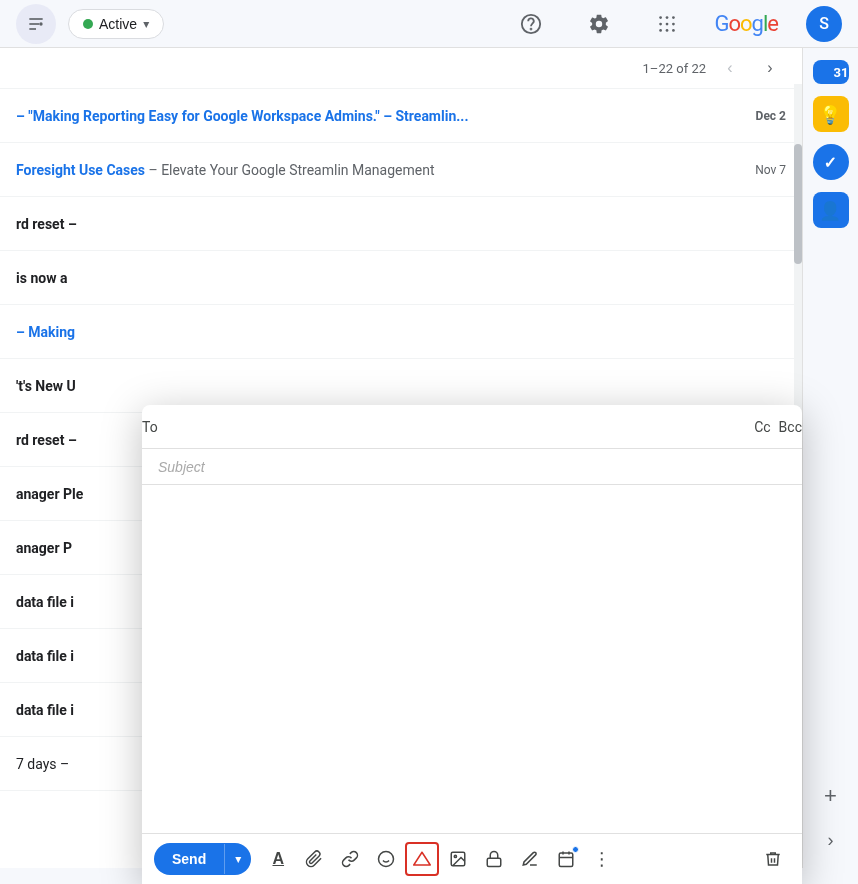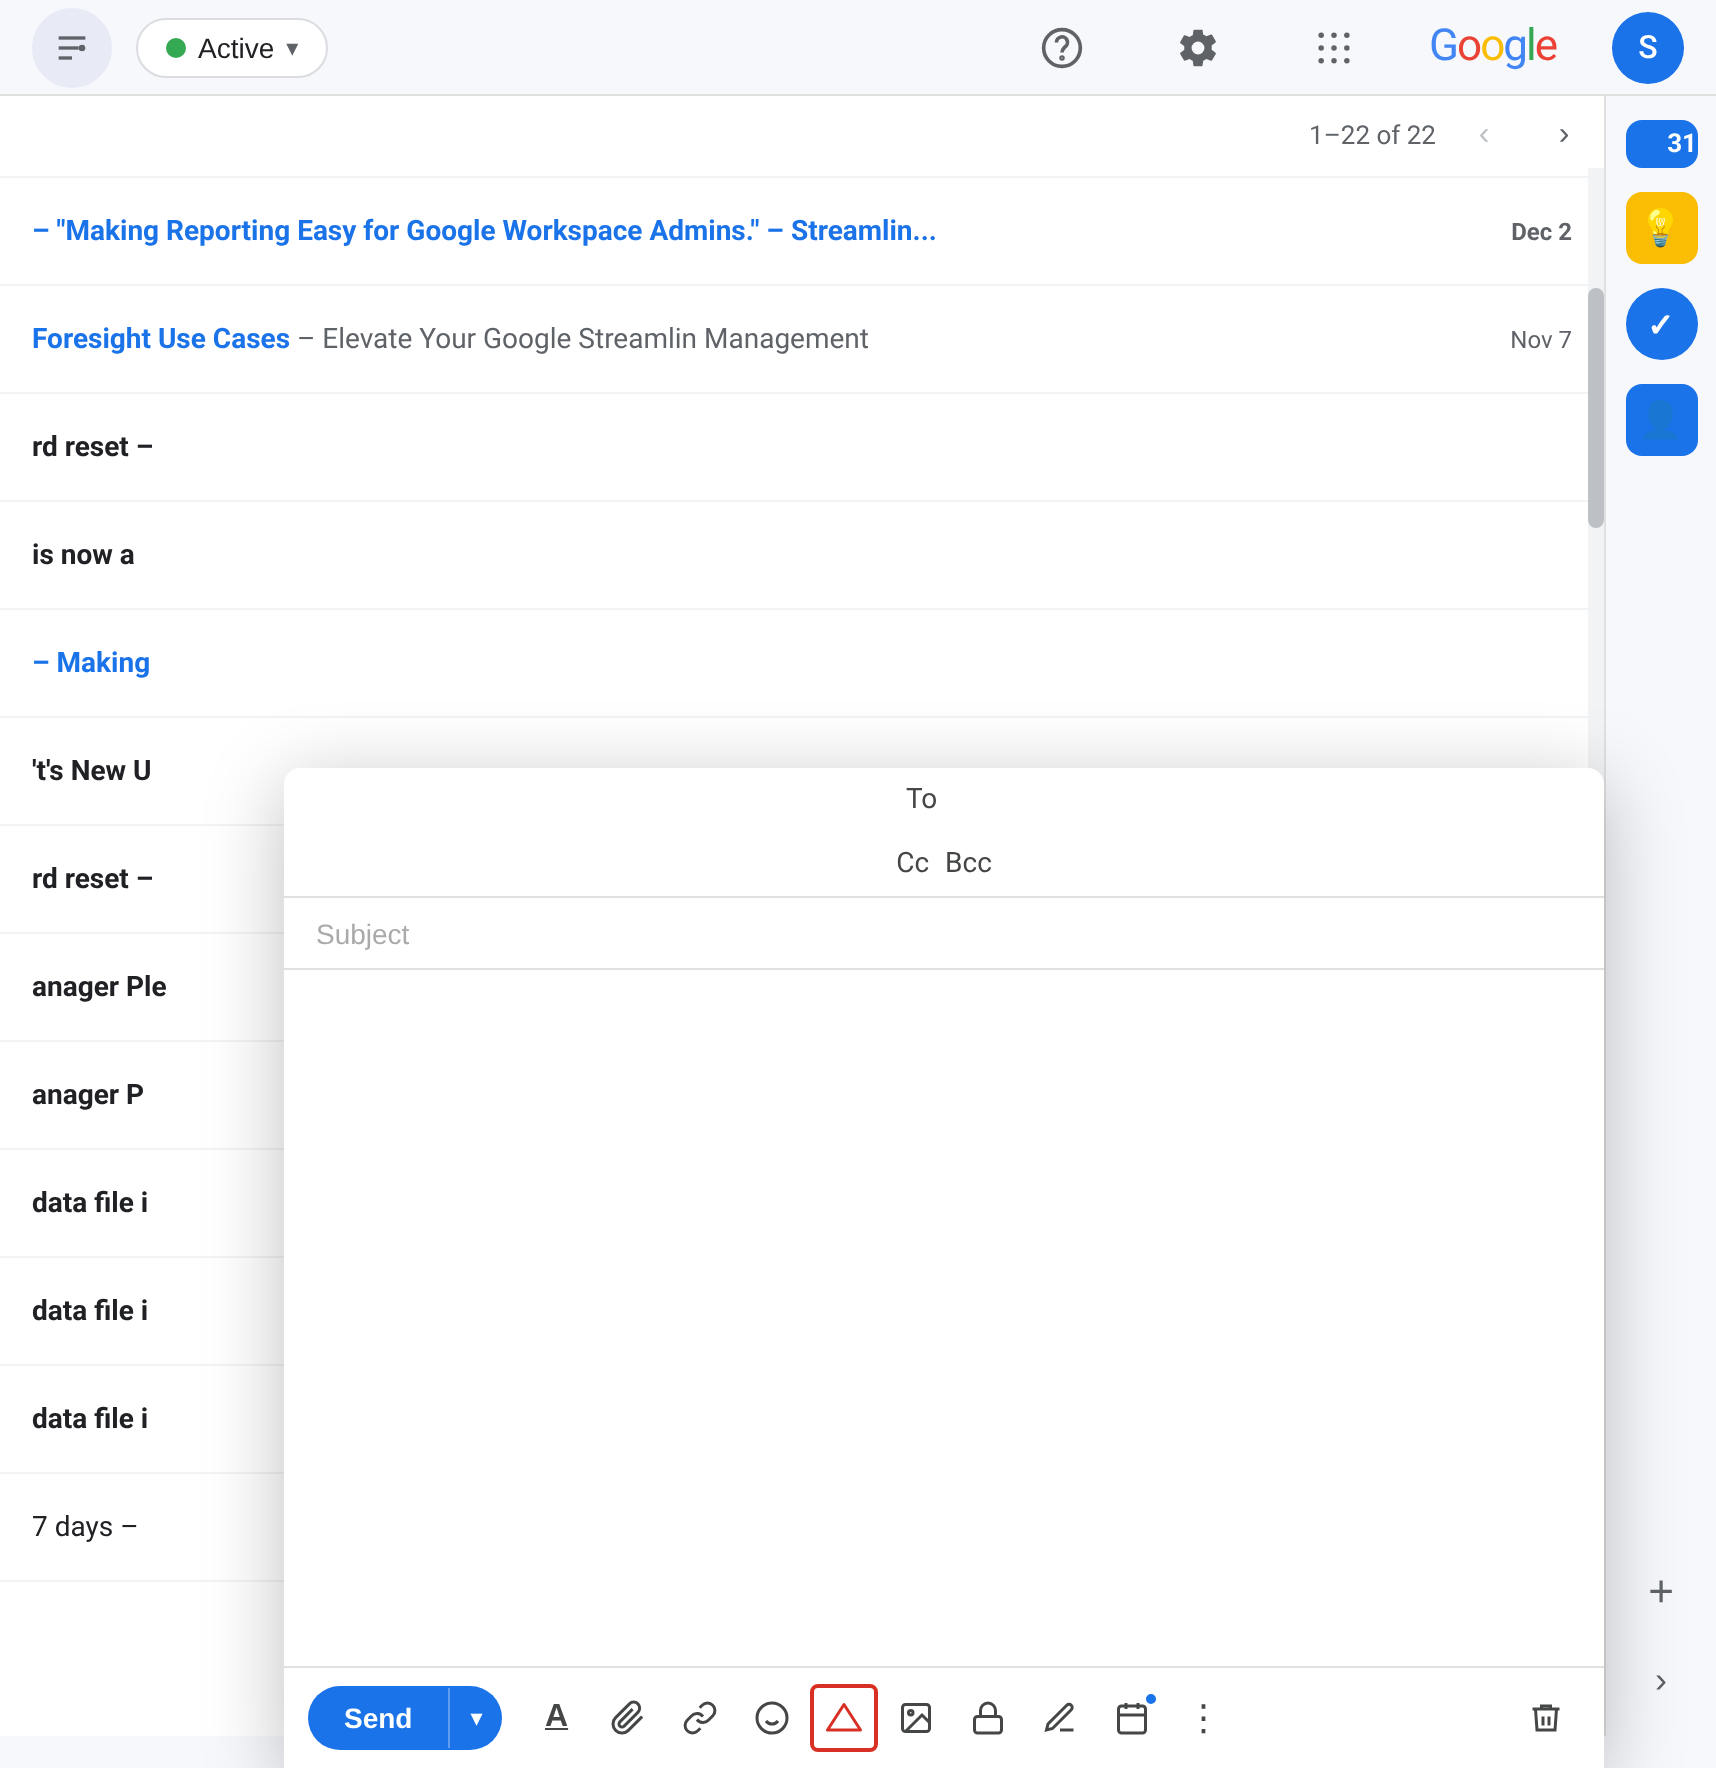--- a/index.html
+++ b/index.html
@@ -116,21 +116,21 @@
       background: white;
       overflow: hidden;
       position: relative;
     }
 
     
     .pagination-bar {
       display: flex;
       align-items: center;
       justify-content: flex-end;
-      padding: 4px 4px;
+      padding: 4px 16px;
       font-size: 13px;
       color: #5f6368;
       gap: 8px;
       border-bottom: 1px solid #f1f3f4;
     }
     .nav-btn {
       background: none;
       border: none;
       cursor: pointer;
       width: 32px;
@@ -331,21 +331,20 @@
       align-items: center;
       justify-content: center;
       border-radius: 50%;
     }
     .compose-field {
       display: flex;
       align-items: center;
       padding: 8px 0;
       border-bottom: 1px solid #e0e0e0;
       min-height: 44px;
-      flex-direction: column;
     }
     .compose-field-label {
       color: #444746;
       font-size: 14px;
       min-width: 30px;
       margin-right: 8px;
     }
     .compose-field-input {
       flex: 1;
       border: none;
@@ -368,20 +367,21 @@
       padding: 8px 16px;
       border-bottom: 1px solid #e0e0e0;
     }
     .subject-field input {
       width: 100%;
       border: none;
       outline: none;
       font-size: 14px;
       color: #a16207;
       background: transparent;
+      font-style: italic;
     }
     .subject-field input::placeholder { color: #aaa; }
 
     .compose-text-area {
       flex: 1;
       min-height: 340px;
       padding: 12px 16px;
       position: relative;
     }
     .compose-text-area textarea {

